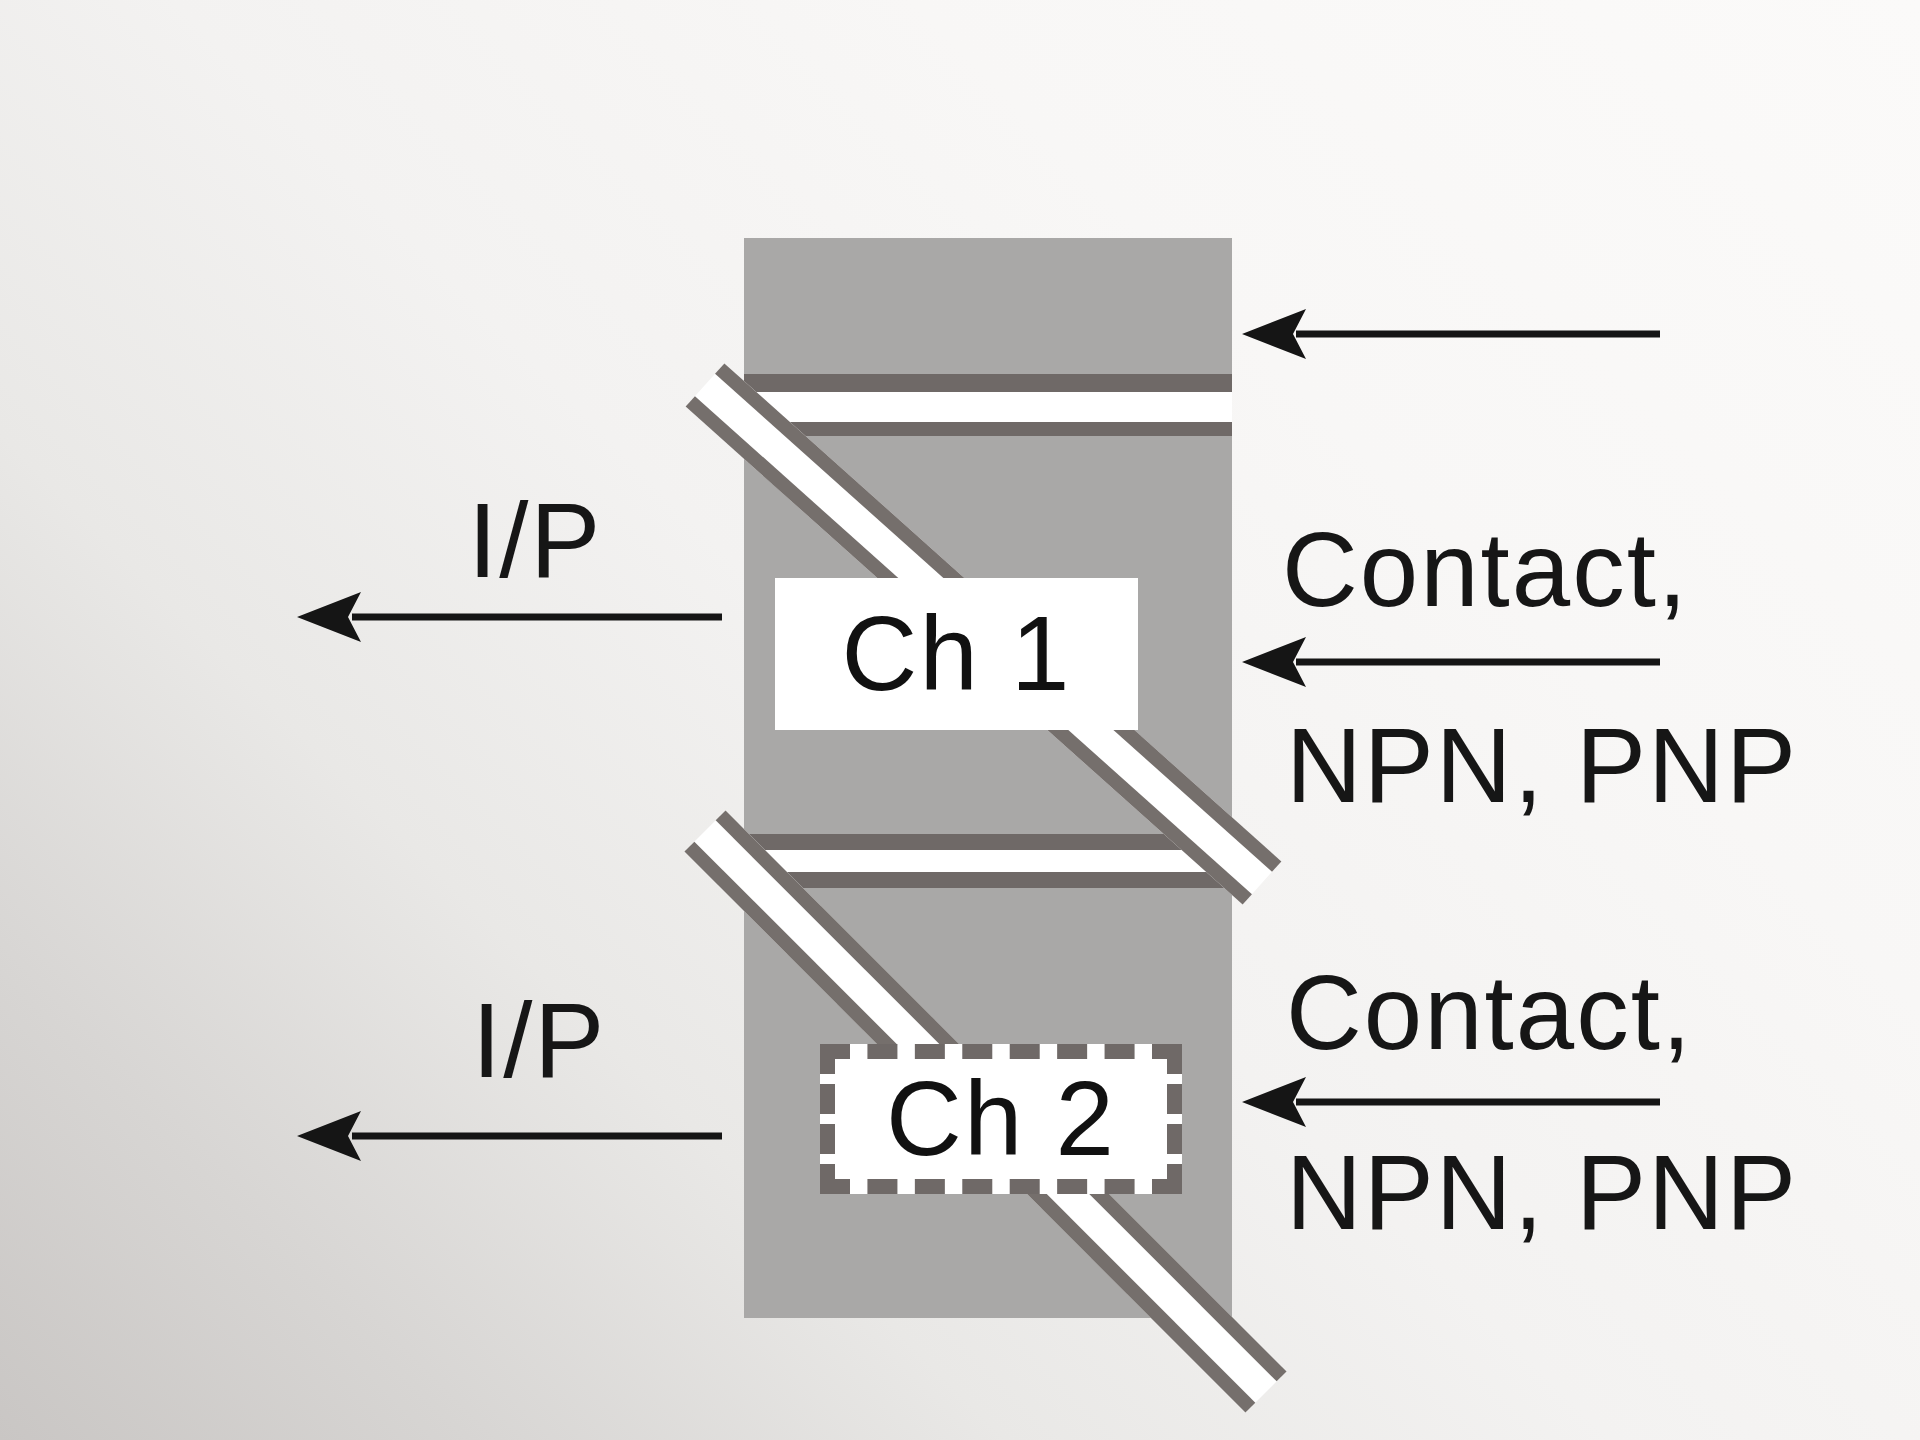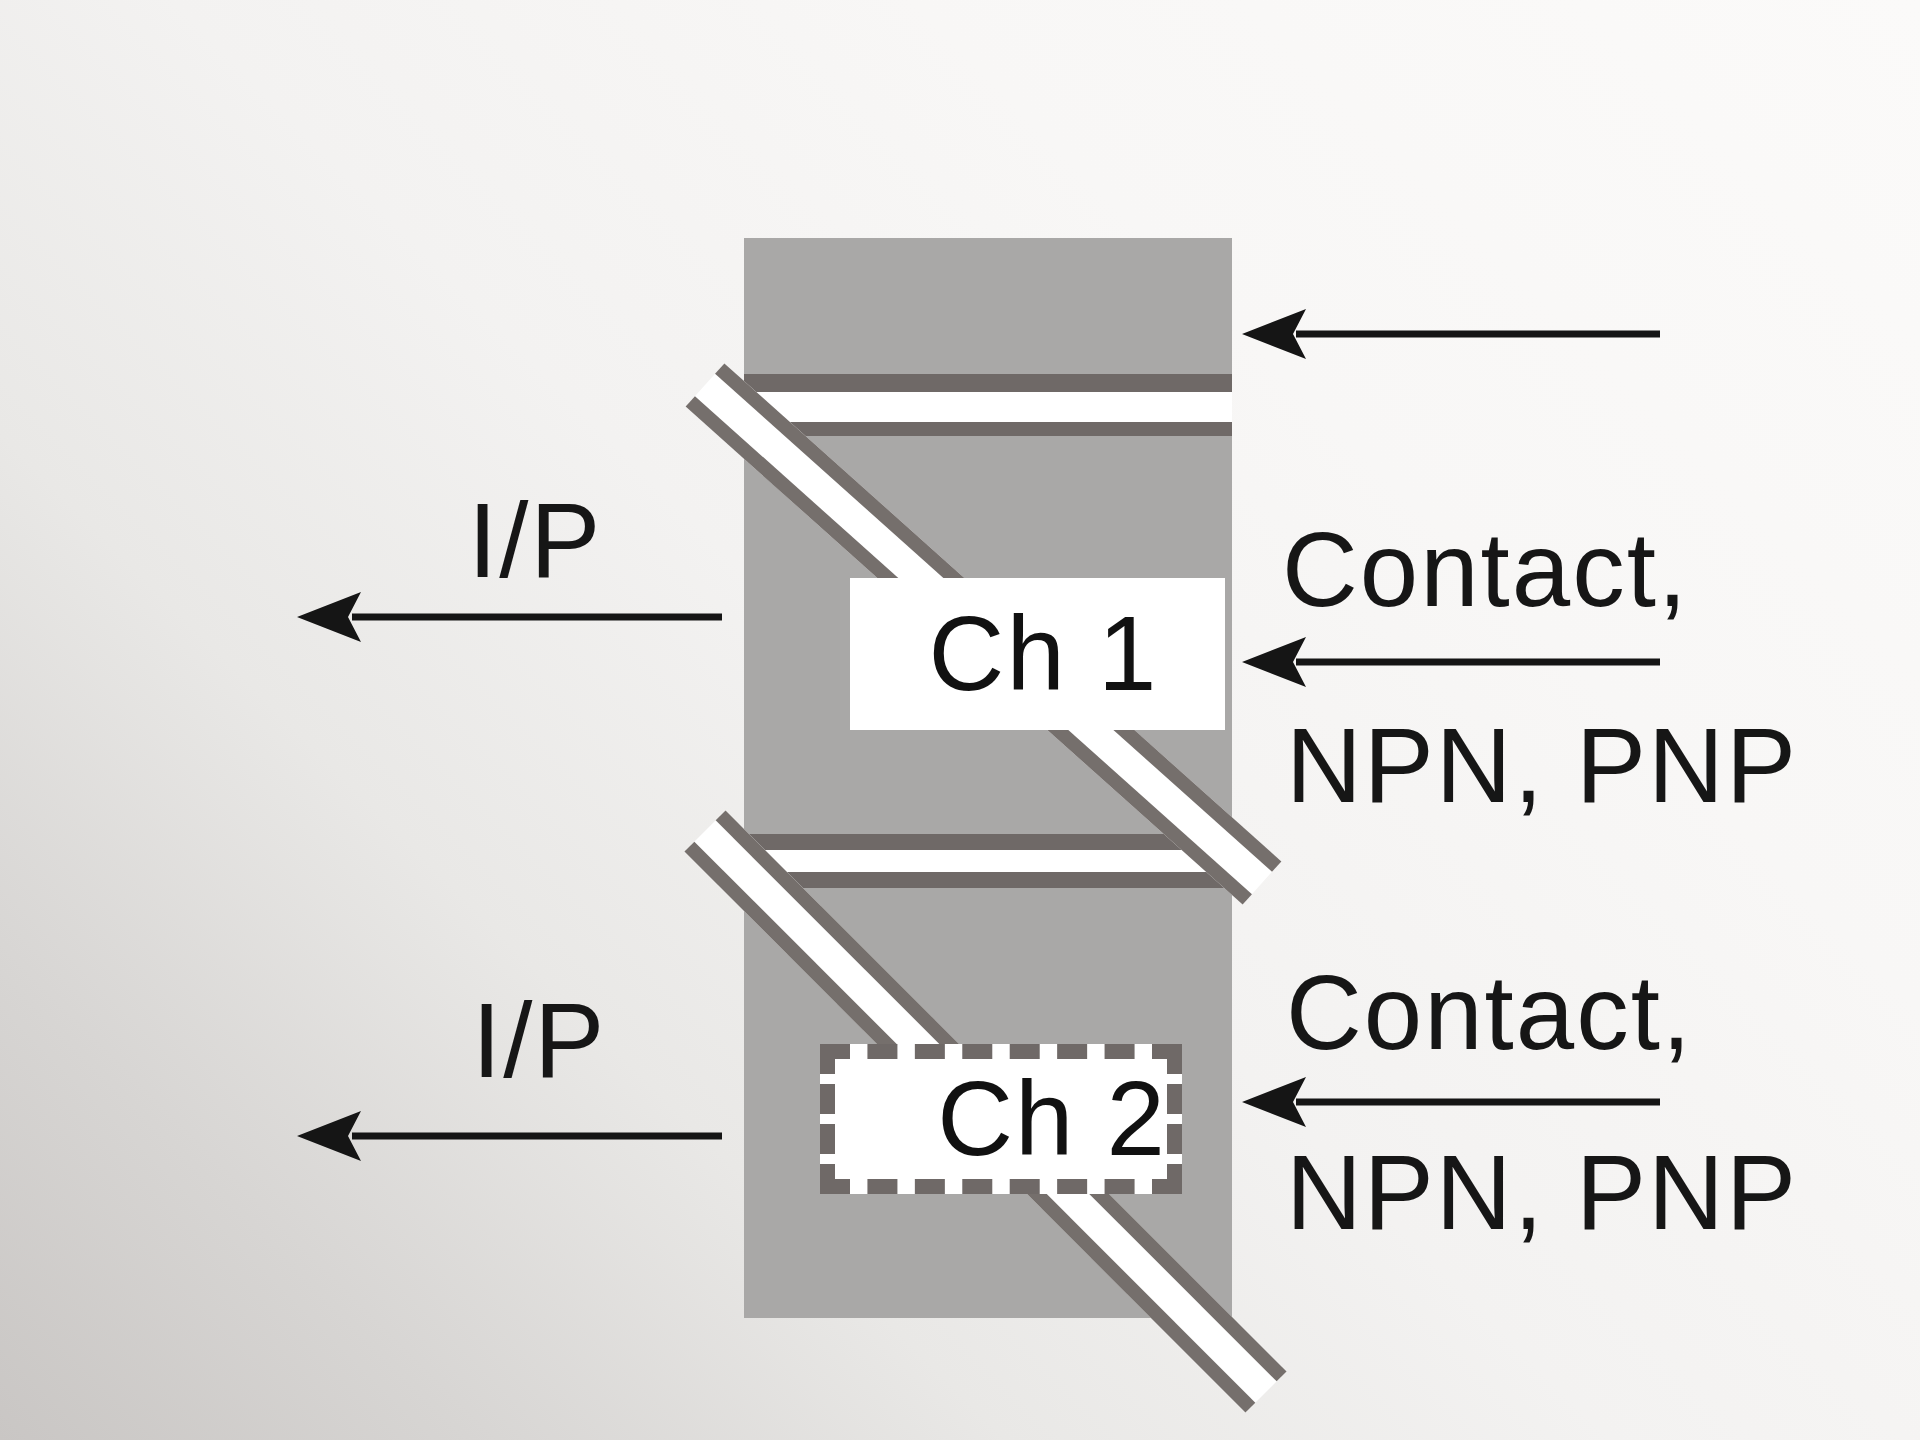--- a/index.html
+++ b/index.html
@@ -19,26 +19,25 @@
     color:#161616;
     white-space:nowrap;
   }
   .ch-label{
     position:absolute;
     display:flex;align-items:center;justify-content:center;
     background:#ffffff;
     font-size:105px;letter-spacing:2px;color:#111111;
     white-space:nowrap;
   }
-  .ch-label.ch1{left:850px;top:578px;width:363px;height:152px;padding-left:12px;}
+  .ch-label.ch1{left:775px;top:578px;width:363px;height:152px;}
   .ch-label.ch2{
     left:820px;top:1044px;width:362px;height:150px;
     border:15px dashed #6f6967;
     box-sizing:border-box;
-    justify-content:flex-end;
   }
 </style>
 </head>
 <body>
 
 <div class="stage">
 
   <svg viewBox="0 0 1920 1440" aria-hidden="true">
 
     <rect x="744" y="238" width="488" height="136" fill="#a9a8a7"></rect>

